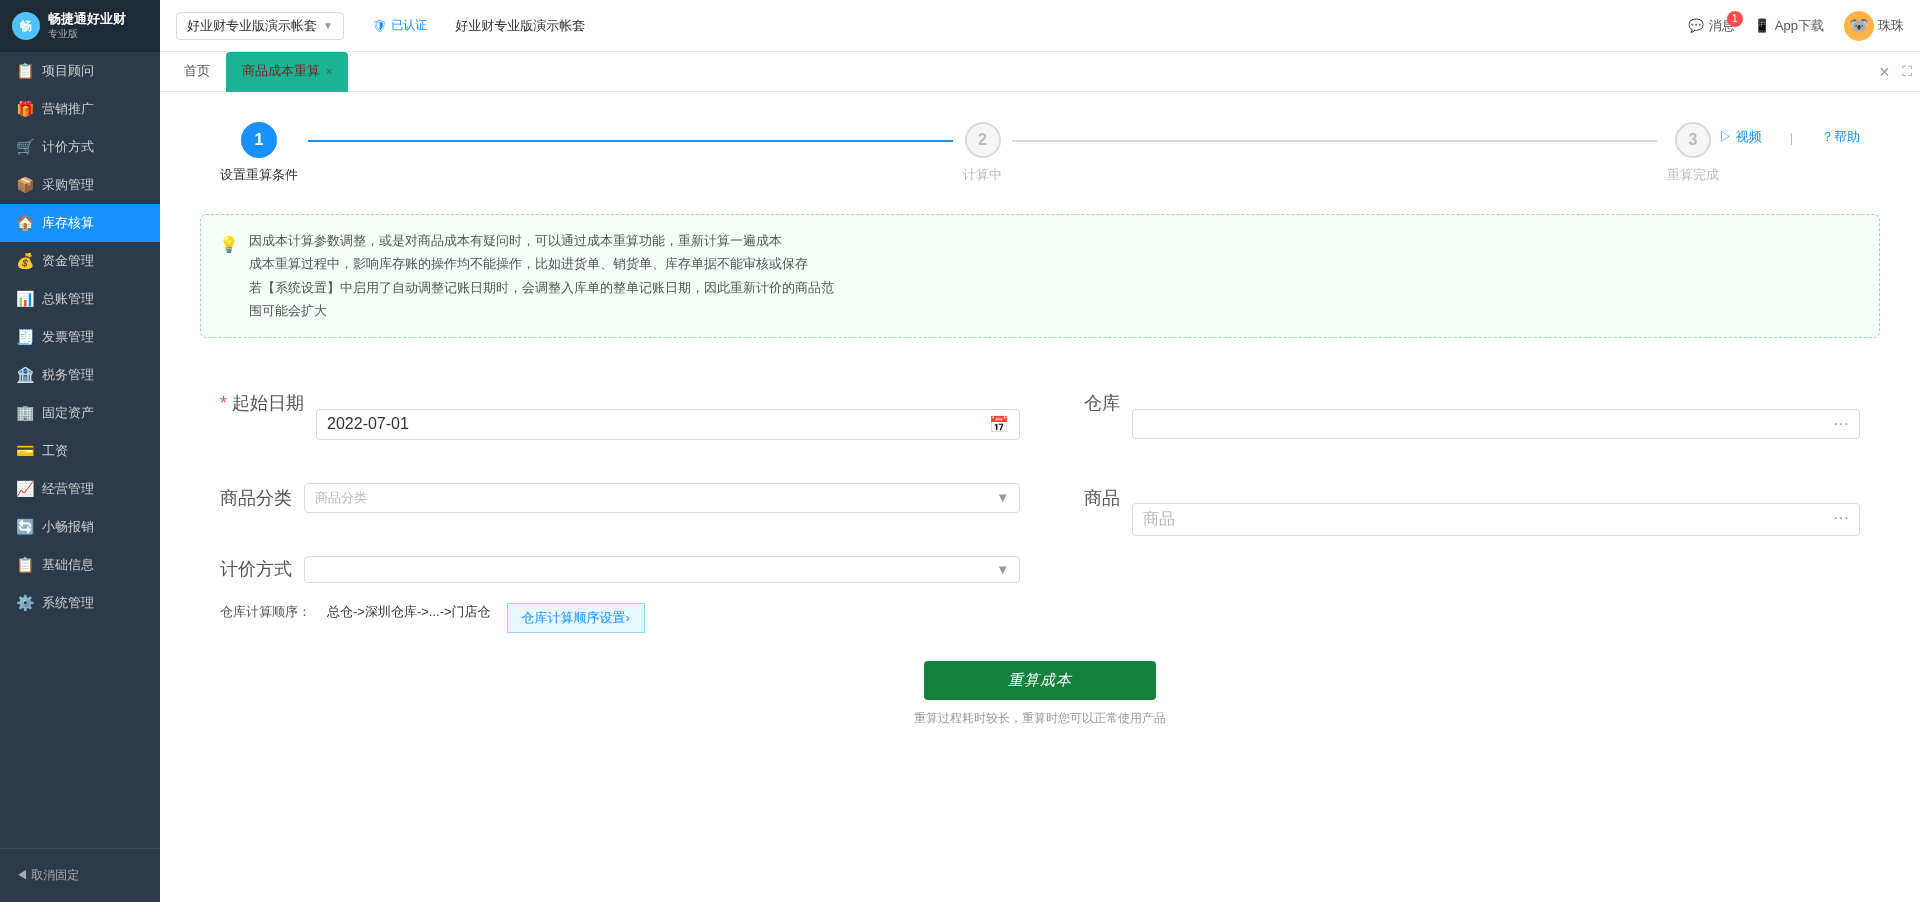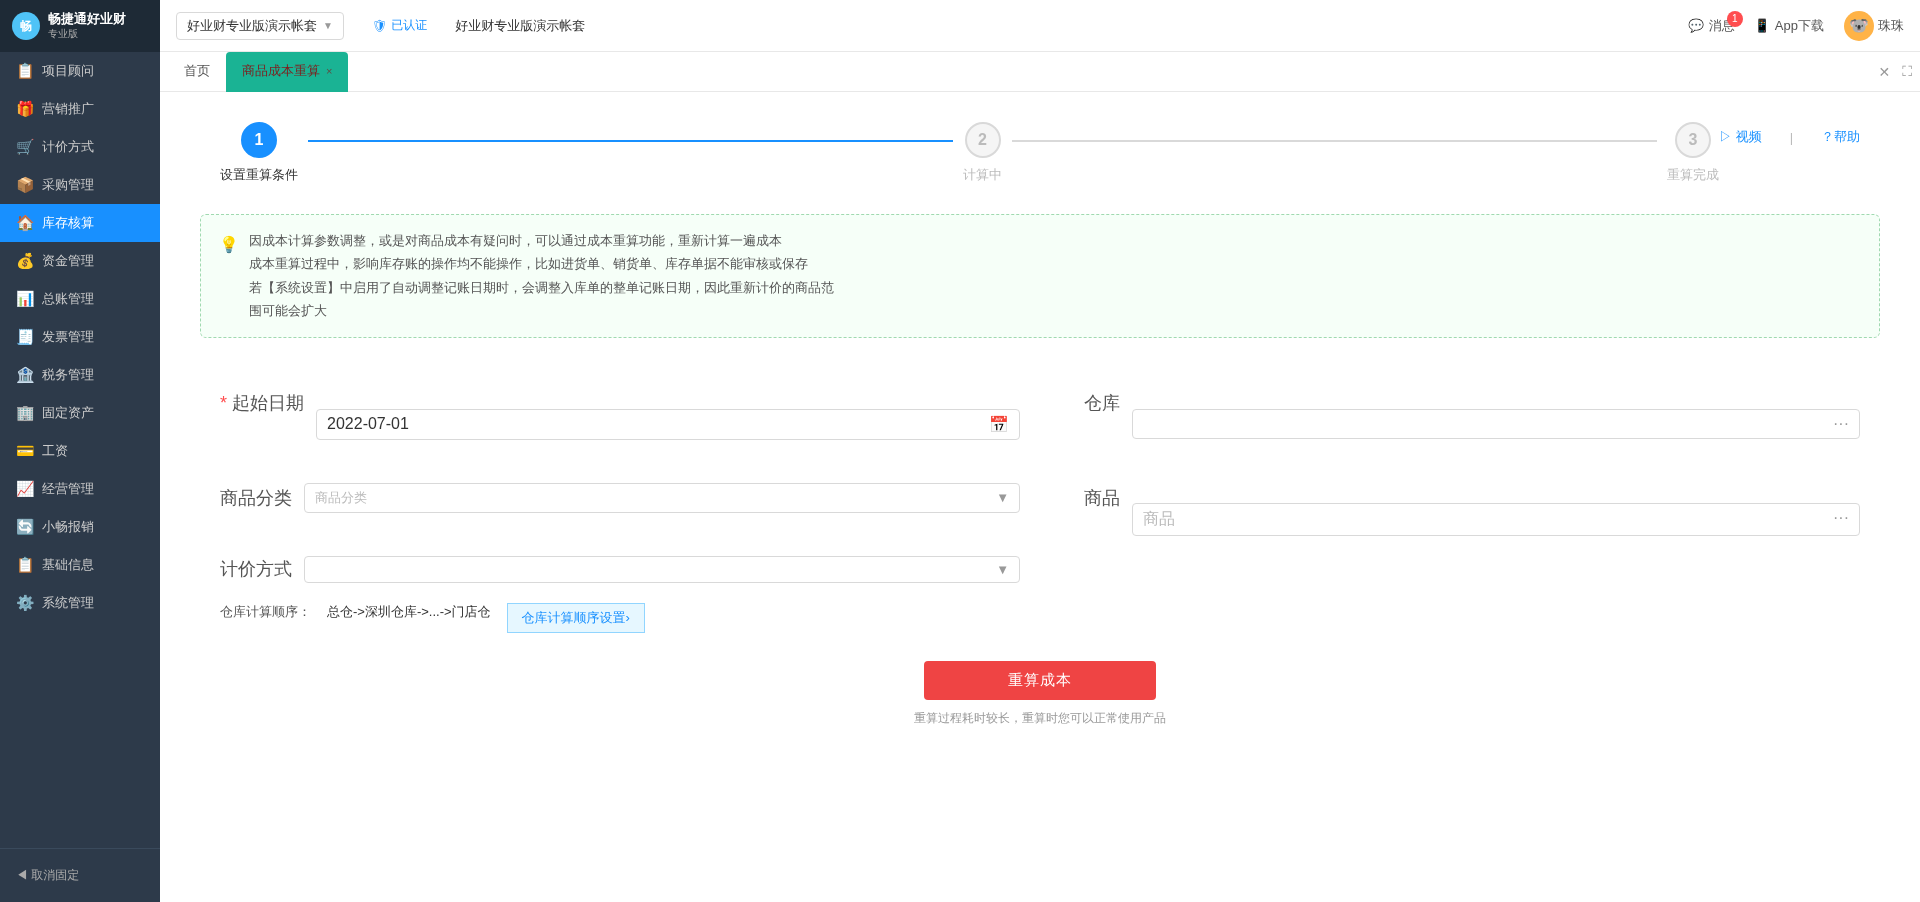--- a/index.html
+++ b/index.html
@@ -260,28 +260,29 @@
 
     
     .recalc-section {
       display: flex;
       flex-direction: column;
       align-items: center;
       gap: 10px;
       margin-top: 10px;
     }
     .recalc-btn {
-      background: #ef4444;
+      background: #15803d;
       color: #fff;
       border: none;
       border-radius: 4px;
       padding: 10px 84px;
       font-size: 15px;
       cursor: pointer;
       letter-spacing: 1px;
+      font-style: italic;
     }
     .recalc-note { font-size: 12px; color: #999; }
   </style>
 </head>
 <body>
 
 <div class="sidebar">
   <div class="sidebar-header">
     <div class="sidebar-logo-icon">
       <span>畅</span>

